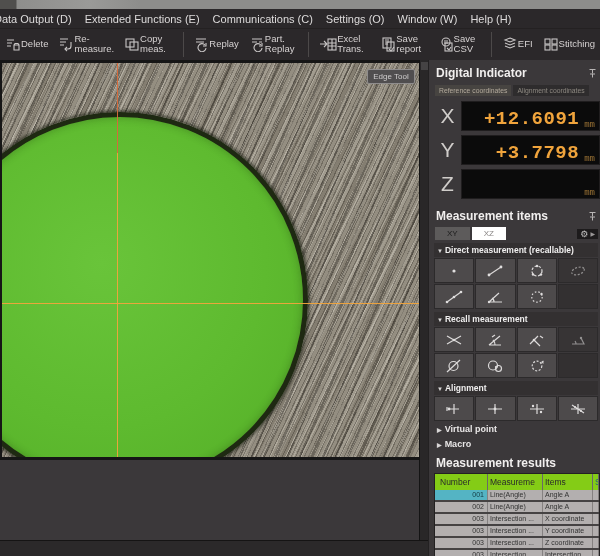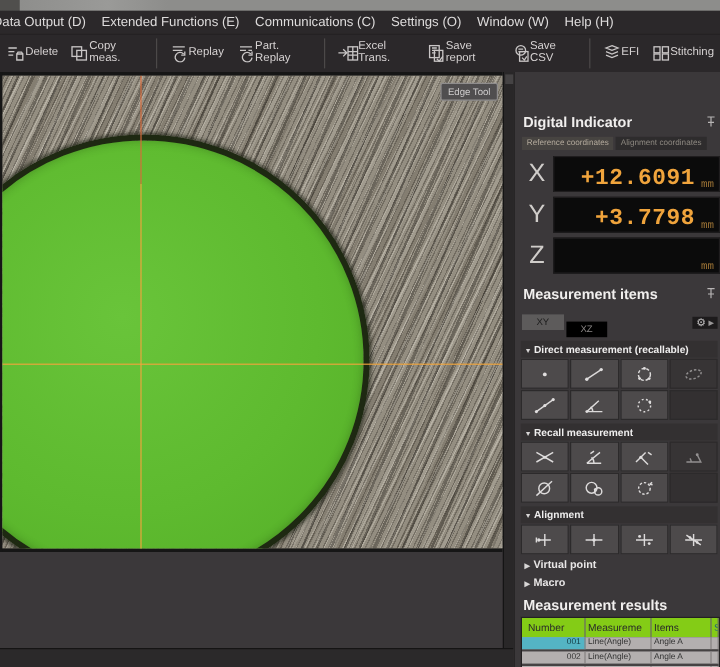--- a/index.html
+++ b/index.html
@@ -42,39 +42,39 @@
   .edge-tool{position:absolute;right:4px;top:6px;width:48px;height:15px;background:#504e4f;
     border:1px solid #8f8d8d;border-radius:2px;color:#cfcdcd;font-size:8px;line-height:13px;
     text-align:center;font-family:"Liberation Sans",sans-serif;padding:0;}
   .v-scroll{position:absolute;left:419px;top:0;width:9px;height:480px;background:#292728;border-left:1px solid #141414;}
   .v-scroll-btn{width:7px;height:8px;background:#454344;margin:2px 0 0 1px;}
   .bottom-strip{position:absolute;left:0;top:480px;width:428px;height:16px;background:#2b292a;border-top:1px solid #151414;}
 
   
   .panel{position:absolute;left:428px;top:0;width:172px;height:496px;background:#3b383a;
     border-left:1px solid #232122;box-sizing:border-box;padding:0 0 0 5px;overflow:hidden;}
-  .p-header{display:flex;justify-content:space-between;align-items:center;padding:4px 3px 2px 2px;margin-top:29px;}
+  .p-header{display:flex;justify-content:space-between;align-items:center;padding:4px 3px 2px 2px;}
   .p-title{font-size:12px;font-weight:bold;color:#f1efee;}
   .pin svg{stroke:#b8b5b5;fill:none;stroke-width:1;}
 
   .di-tabs{display:flex;gap:2px;margin:1px 0 5px 1px;}
   .di-tab{font-size:6.8px;padding:2px 4px;cursor:default;}
   .di-tab.active{background:#474441;color:#b3aa9c;}
   .di-tab.inactive{background:#2e2c2d;color:#8d8880;}
   .di-row{display:flex;align-items:center;margin:4px 0;}
   .di-axis{width:27px;font-size:21px;color:#d0cdca;text-align:center;}
   .di-box{flex:1;height:28px;background:#0b0b0b;border:1px solid #1f1d1e;display:flex;
     align-items:flex-end;justify-content:flex-end;padding-right:4px;font-family:Liberation Mono, monospace;}
   .di-val{color:#f0a43c;font-size:19px;font-weight:bold;letter-spacing:.5px;}
   .di-unit{color:#9c7335;font-size:9px;margin-left:5px;margin-top:4px;}
 
   .mi-tabs{display:flex;align-items:center;gap:2px;margin:0 2px 3px 1px;}
   .mi-tab{font-size:8px;padding:2px 12px;cursor:default;}
   .mi-tab.xy{background:#5d5b5b;color:#1c1c1c;text-align:right;}
-  .mi-tab.xz{background:#000000;color:#8a8685;margin-top:12px;}
+  .mi-tab.xz{background:#ffffff;color:#8a8685;}
   .mi-spacer{flex:1;}
   .gear-box{background:#1d1b1c;padding:0 3px;display:flex;align-items:center;gap:2px;}
   .gear{color:#c2c0c0;font-size:9px;}
   .mi-arrow{color:#9a9797;font-size:6px;}
 
   .sec-header{font-size:8.5px;font-weight:bold;color:#efeeee;background:#333031;
     padding:2px 3px;margin:3px 2px 1px 0;}
   .sec-header .tri{font-size:6px;margin-right:2px;color:#d8d6d6;}
   .sec-collapsed{font-size:9px;font-weight:bold;color:#e8e6e6;padding:3px 3px 2px;}
   .sec-collapsed .tri{font-size:6px;margin-right:3px;color:#d8d6d6;}
@@ -119,20 +119,30 @@
         <svg width="16" height="15">
             <path d="M2 3h7M2 6h5M2 9h4"></path>
             <path d="M9 8h5v5h-5zM9 8l1-1.5h3L14 8"></path>
           </svg>
       </span>
       <span class="tb-label">Delete</span>
     </div>
     <div class="tb-btn">
       <span class="tb-icon">
         <svg width="16" height="15">
+            <path d="M2 2h8M2 5h6M2 8h4"></path>
+            <path d="M13 5v4a3 3 0 0 1-3 3H7"></path>
+            <path d="M9 10l-2 2 2 2"></path>
+          </svg>
+      </span>
+      <span class="tb-label">Re-measure.</span>
+    </div>
+    <div class="tb-btn">
+      <span class="tb-icon">
+        <svg width="16" height="15">
             <rect x="2" y="2" width="8" height="8"></rect>
             <rect x="6" y="5" width="8" height="8"></rect>
           </svg>
       </span>
       <span class="tb-label">Copy meas.</span>
     </div>
     <div class="tb-sep"></div>
     <div class="tb-btn">
       <span class="tb-icon">
         <svg width="16" height="15">

